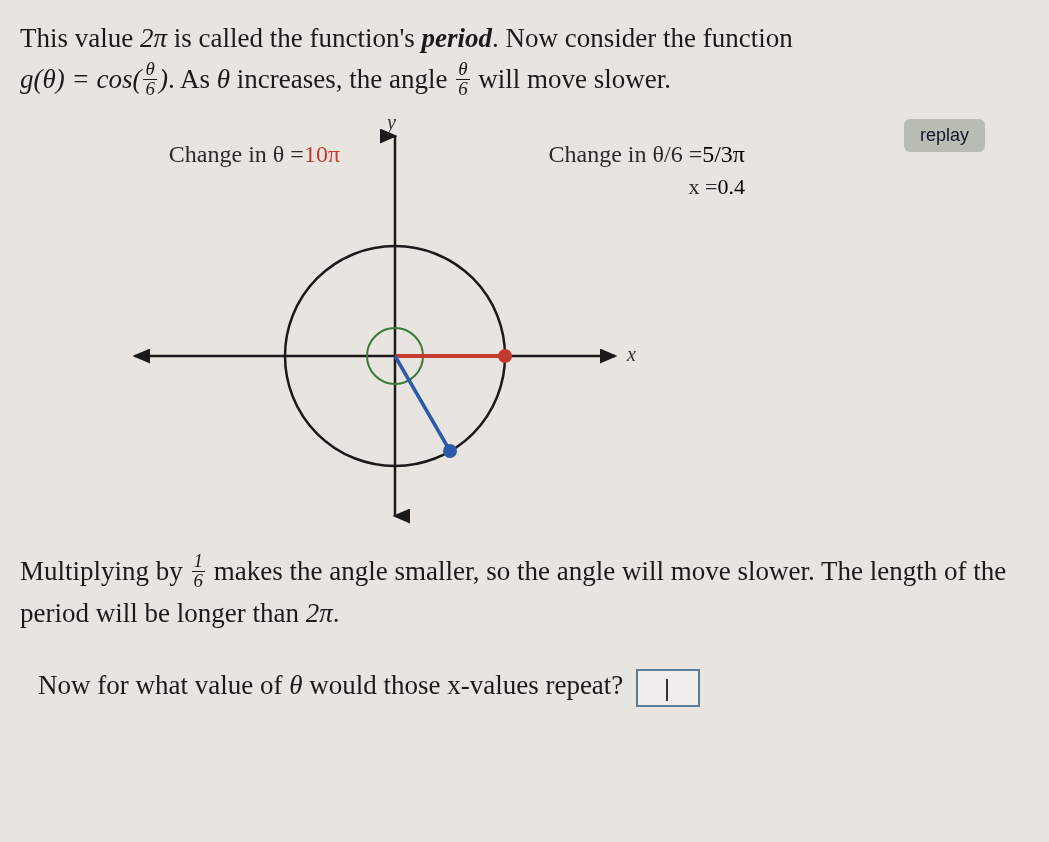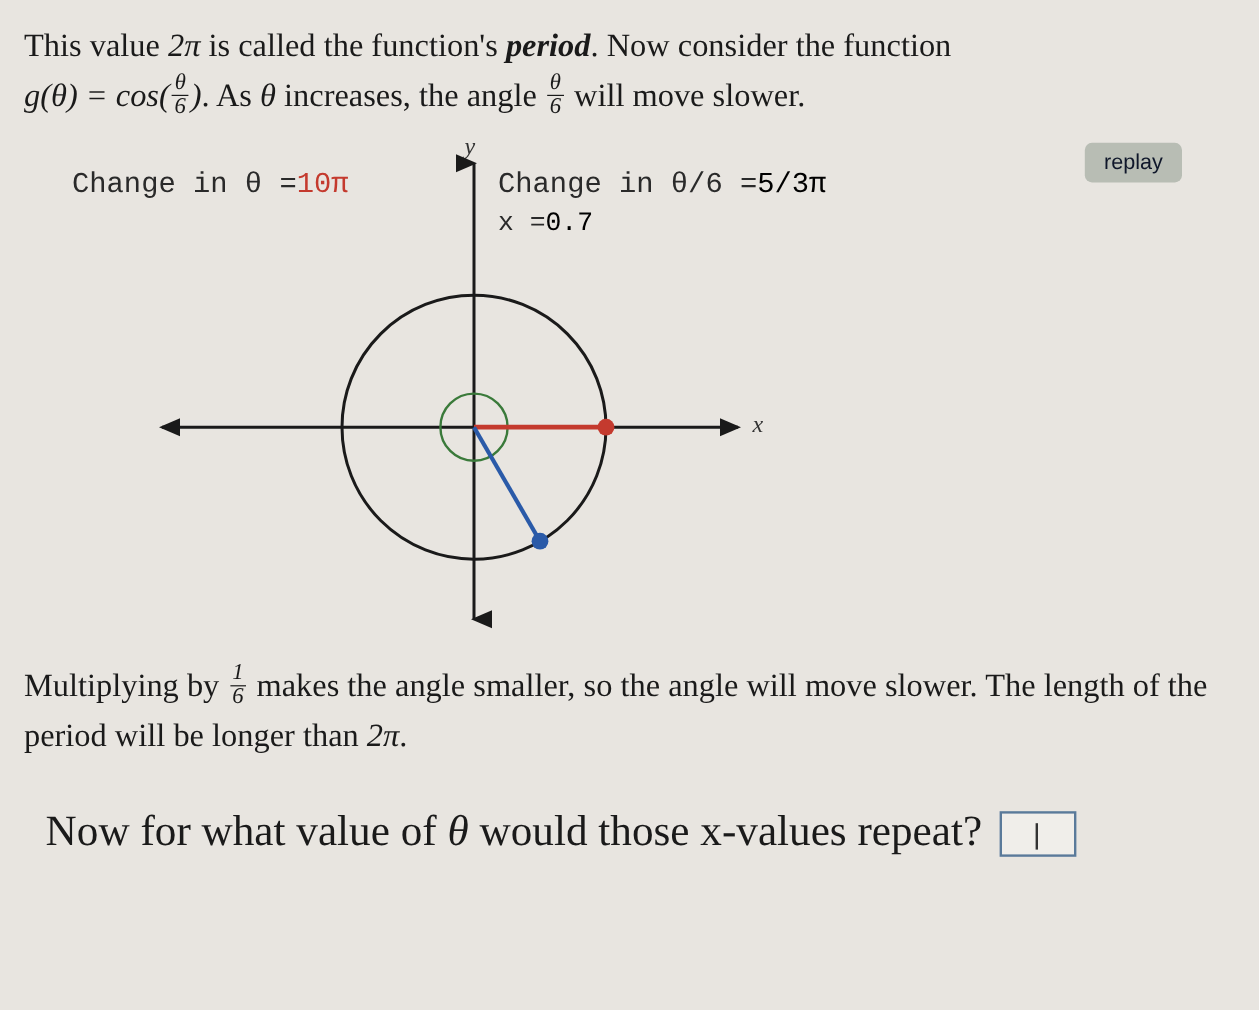--- a/index.html
+++ b/index.html
@@ -50,24 +50,24 @@
     color: #0f172a;
     border: none;
     border-radius: 6px;
     padding: 6px 16px;
     font-size: 18px;
     font-family: Arial, sans-serif;
     cursor: pointer;
   }
   .label-block {
     position: absolute;
-    font-family: Liberation Mono, monospace;
+    font-family: Liberation Serif, serif;
     font-size: 24px;
     color: #2a2a2a;
-    text-align: left;
+    text-align: right;
   }
   .label-left { left: 40px; top: 30px; width: 280px; }
   .label-right { left: 395px; top: 30px; width: 330px; }
   .label-block .line1 { margin-bottom: 6px; }
   .label-block .line2 { font-size: 22px; }
   .val-red { color: #c43a2e; }
   .val-blue { color: #000000; }
   .axis-label {
     position: absolute;
     font-style: italic;
@@ -102,21 +102,21 @@
     height: 22px;
     background: #333;
   }
   .bottom-para {
     font-size: 27px;
     line-height: 1.55;
     margin-top: 10px;
     margin-bottom: 30px;
   }
   .question-para {
-    font-size: 36px;
+    font-size: 27px;
     line-height: 1.5;
     margin-left: 18px;
   }
 </style>
 </head>
 <body>
 
 <div class="paragraph">
   <span>This value </span><span class="func-eq">2π</span><span> is called the function's </span><span class="bolditalic">period</span><span>. Now consider the function </span>
   <br>
@@ -131,21 +131,21 @@
 
 <div class="diagram-area">
   <button class="replay-btn">replay</button>
 
   <div class="label-block label-left">
     <div class="line1"><span>Change in θ =</span><span class="val-red">10π</span></div>
   </div>
 
   <div class="label-block label-right">
     <div class="line1"><span>Change in θ/6 =</span><span class="val-blue">5/3π</span></div>
-    <div class="line2"><span>x =</span><span class="val-blue">0.7</span></div>
+    <div class="line2"><span>x =</span><span class="val-blue">0.4</span></div>
   </div>
 
   <span class="axis-label y-label">y</span>
   <span class="axis-label x-label">x</span>
 
   <svg class="plot" width="540" height="400">
     <defs>
       <marker id="arrowR" markerWidth="10" markerHeight="10" refX="6" refY="3" orient="auto">
         <path d="M0,0 L7,3 L0,6 Z" fill="#1a1a1a"></path>
       </marker>

